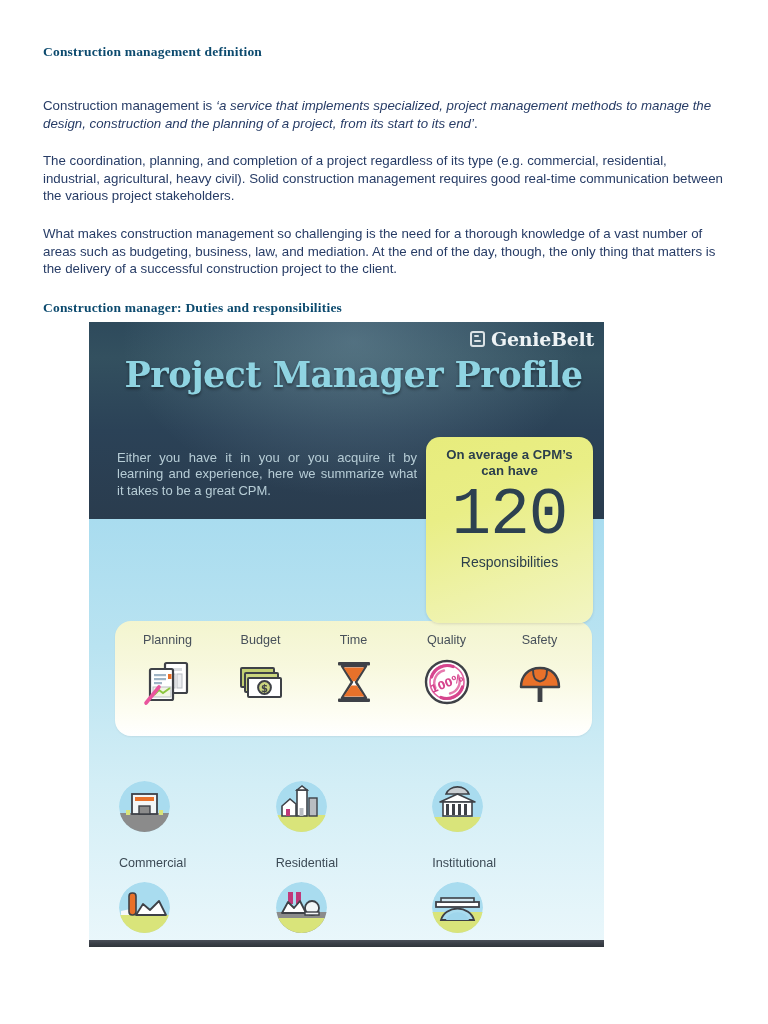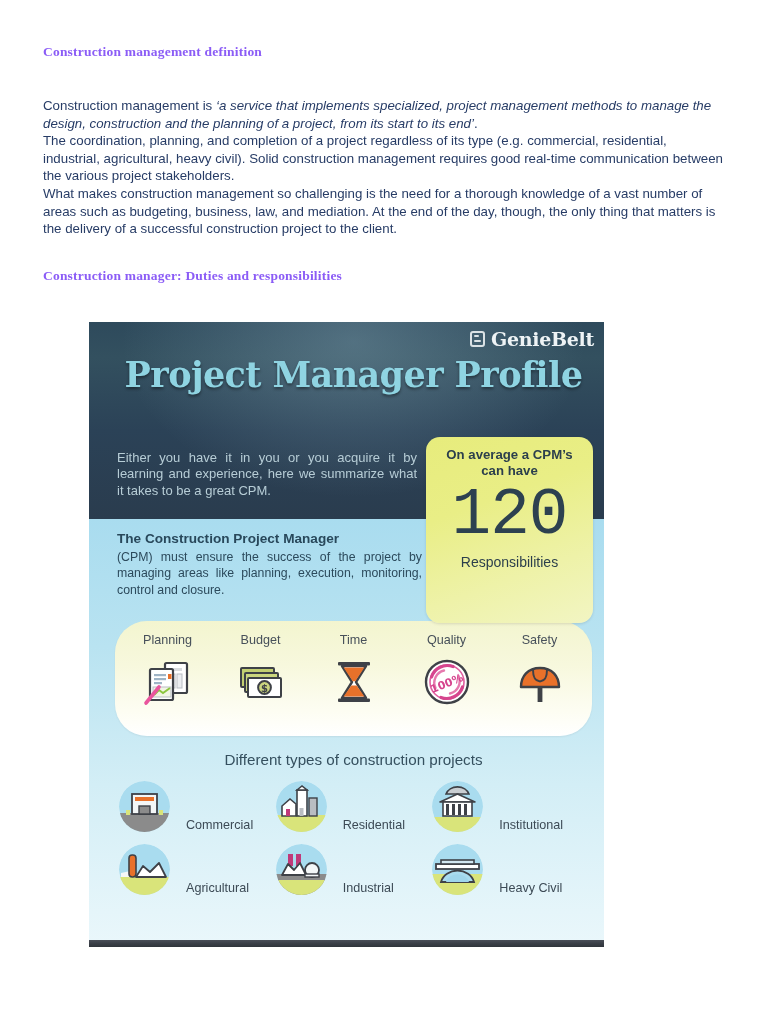--- a/index.html
+++ b/index.html
@@ -7,30 +7,30 @@
     width: 768px; height: 1024px;
     background: #ffffff;
     font-family: "Liberation Sans", sans-serif;
   }
   .page { position: relative; width: 768px; height: 1024px; overflow: hidden; background:#fff; }
 
   
   .doc { position: absolute; left: 43px; top: 44px; width: 680px; }
   .h-bold {
     font-family: "Liberation Serif", serif;
-    font-weight: bold; font-size: 13.5px; color: #8b5cf6;
+    font-weight: bold; font-size: 13.5px; color: #0c4a6e;
     letter-spacing: .2px;
   }
   .para {
     font-size: 13.3px; line-height: 17.6px; color: #273c66;
-    margin-top: 0;
+    margin-top: 20px;
   }
   .para.first { margin-top: 37px; }
   .para i { font-style: italic; }
-  .h2-wrap { margin-top: 30px; }
+  .h2-wrap { margin-top: 22px; }
 
   
   .info {
     position: absolute; left: 49px; top: 322px;
     width: 555px; height: 625px;
     overflow: hidden;
     padding-left: 40px;
   }
   .info-inner { position: relative; width: 529px; height: 625px; background: #ffffff; }
 
@@ -104,39 +104,39 @@
   .card-120 .c-num {
     font-size: 66px; line-height: 70px; color: #2d4150; font-weight: 400;
     letter-spacing: -1px; margin-top: 2px;
     font-family: Liberation Mono, monospace;
   }
   .card-120 .c-sub { font-size: 14px; color: #2c3f4c; margin-top: 3px; }
 
   
   .icon-card {
     position: absolute; left: 26px; top: 102px; width: 477px; height: 115px;
-    border-radius: 32px;
+    border-radius: 16px;
     background: linear-gradient(180deg,#f3f5cf 0%, #f7f8dd 38%, #fdfdf2 78%, #ffffff 100%);
     box-shadow: 0 1px 2px rgba(0,0,0,.06);
     display: flex; align-items: flex-start; padding: 12px 6px 0;
   }
   .icol { flex: 1; text-align: center; }
   .icol .lbl { font-size: 12.6px; color: #47505a; margin-bottom: 6px; }
   .icon-box { height: 58px; display: flex; align-items: center; justify-content: center; }
 
   .types-title {
     position: absolute; left: 0; right: 0; top: 232px; text-align: center;
     font-size: 15.2px; color: #35505f;
   }
 
   .types-grid {
     position: absolute; left: 30px; top: 262px; width: 470px;
   }
   .trow { display: flex; margin-bottom: 12px; }
-  .tcell { width: 33.33%; display: flex; align-items: flex-end; gap: 16px; }
+  .tcell { width: 33.33%; display: flex; align-items: flex-start; gap: 24px; flex-direction: column; }
   .tcircle { width: 51px; height: 51px; border-radius: 50%; overflow: hidden; position: relative; flex: none; }
   .tlabel { font-size: 12.6px; color: #3c4a55; }
 
   .foot-bar {
     position: absolute; left: 0; right: 0; bottom: 0; height: 7px;
     background: linear-gradient(180deg,#4a4f58 0%, #3a3f47 50%, #2f343b 100%);
   }
 </style>
 </head>
 <body>
@@ -170,24 +170,20 @@
           <span class="logo-text">GenieBelt</span>
         </div>
         <div class="ig-title">
           <span>Project Manager Profile</span>
         </div>
         <div class="ig-intro">Either you have it in you or you acquire it by learning and experience, here we summarize what it takes to be a great CPM.</div>
       </div>
 
       <div class="ig-body">
 
-        <div class="ig-cpm">
-          <b>The Construction Project Manager</b>
-          <span>(CPM) must ensure the success of the project by managing areas like planning, execution, monitoring, control and closure.</span>
-        </div>
 
         <div class="card-120">
           <div class="c-top">
             <div>On average a CPM’s</div>
             <div>can have</div>
           </div>
           <div class="c-num">120</div>
           <div class="c-sub">Responsibilities</div>
         </div>
 
@@ -262,21 +258,20 @@
                 <path d="M18 12.5 C18 19 19 24 25 24.5" fill="none" stroke="#3e4147" stroke-width="2"></path>
                 <path d="M32 12.5 C32 19 31 24 25 24.5" fill="none" stroke="#3e4147" stroke-width="2"></path>
                 <rect x="22.6" y="30" width="4.8" height="15" fill="#3e4147"></rect>
               </svg>
             </div>
           </div>
 
 
         </div>
 
-        <div class="types-title">Different types of construction projects</div>
 
         <div class="types-grid">
 
           <div class="trow">
 
             <div class="tcell">
               <span class="tcircle">
                 <svg width="51" height="51" viewBox="0 0 51 51">
                   <circle cx="25.5" cy="25.5" r="25.5" fill="#a9dcef"></circle>
                   <path d="M0 32 A25.5 25.5 0 0 0 51 32 Z" fill="#8b8b8b"></path>

